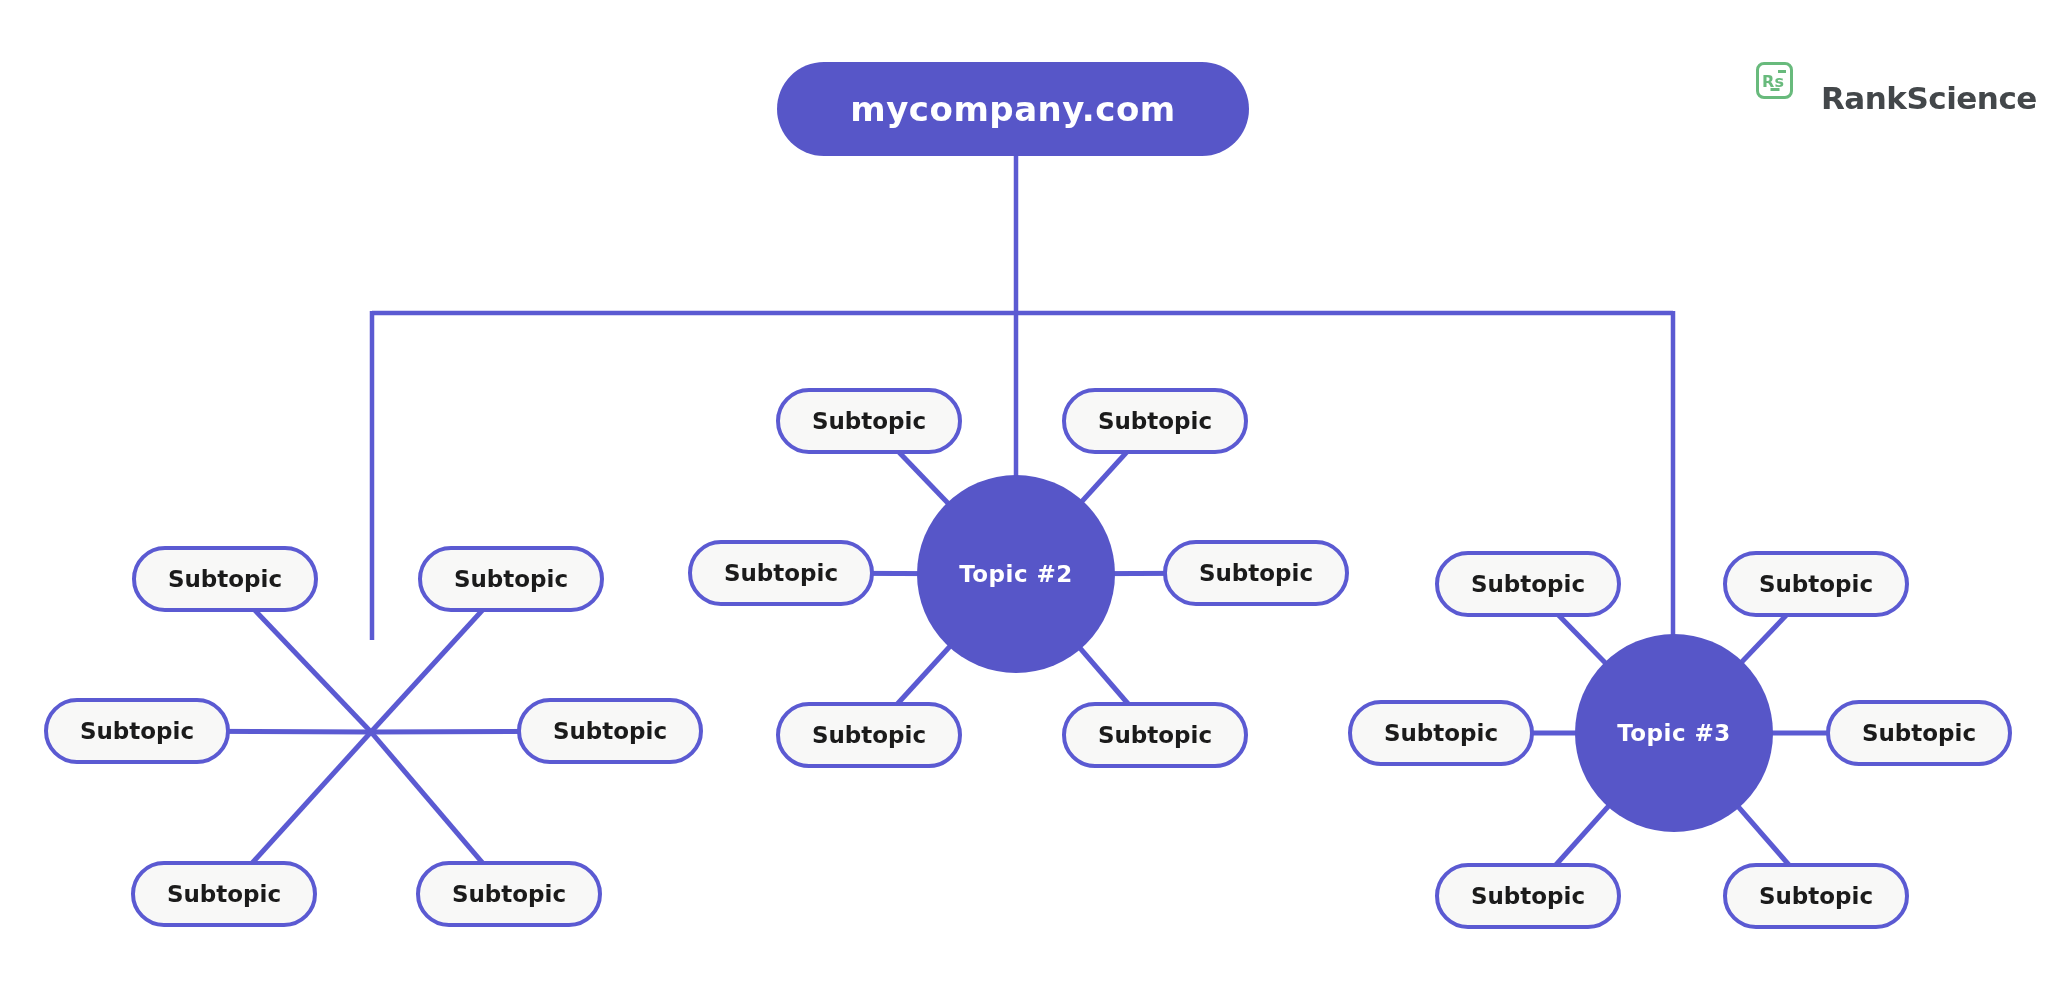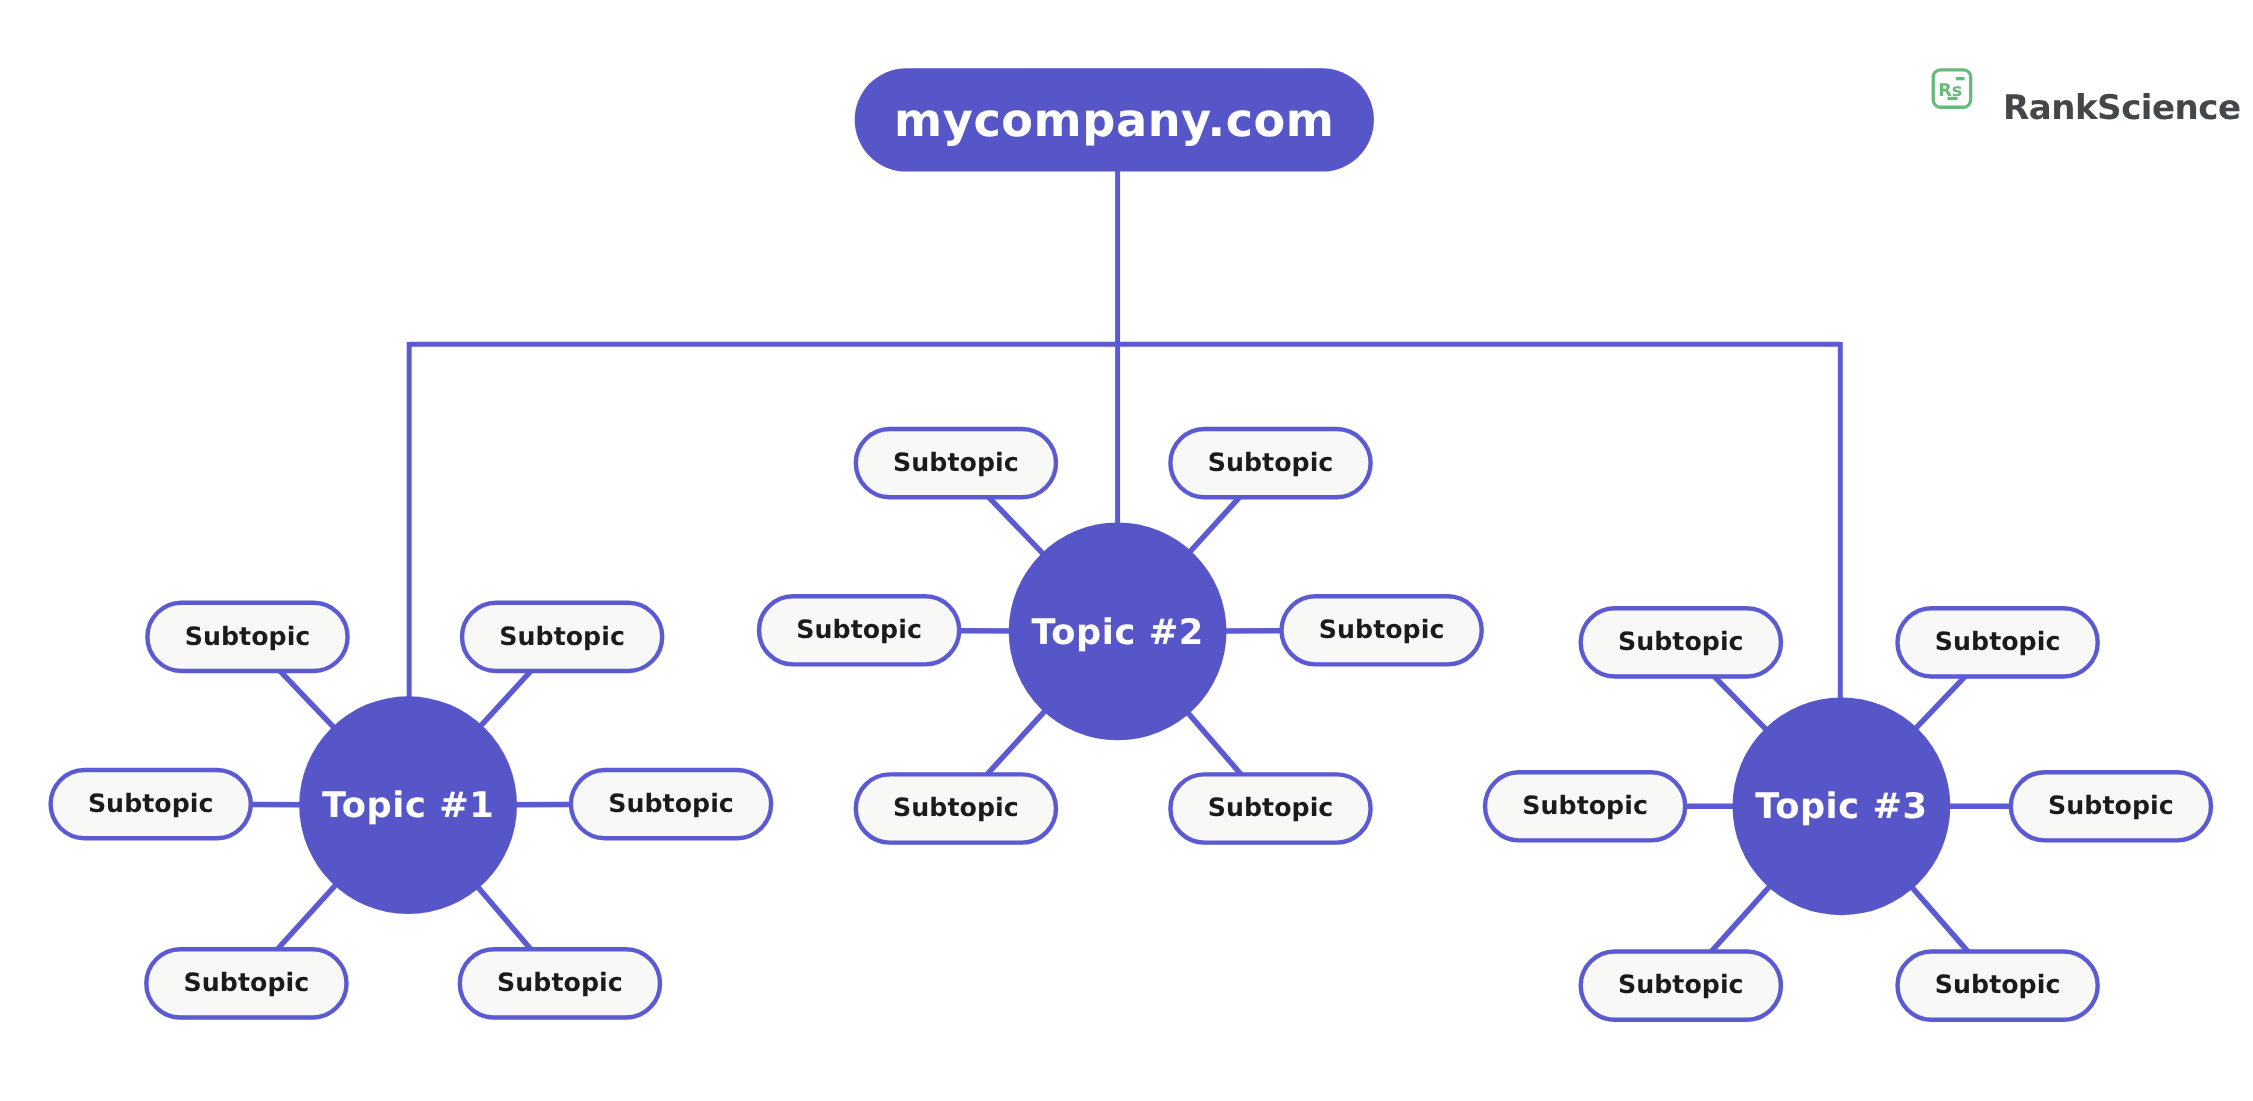--- a/index.html
+++ b/index.html
@@ -27,30 +27,30 @@
   .branch { stroke: var(--connector); stroke-width: 4.5; fill: none; }
   .spoke  { stroke: var(--connector); stroke-width: 5;   fill: none; }
 
   .node { position: absolute; z-index: 2; display: flex; align-items: center; justify-content: center; }
 
   .root-pill {
     width: 472px; height: 94px;
     background: var(--indigo);
     border-radius: 47px;
     color: var(--node-text);
-    font-size: 42px; font-weight: 700;
+    font-size: 34px; font-weight: 700;
     letter-spacing: 0.5px;
   }
 
   .topic-circle {
     width: 198px; height: 198px;
     background: var(--indigo);
     border-radius: 50%;
     color: var(--node-text);
-    font-size: 32px; font-weight: 700;
+    font-size: 23px; font-weight: 700;
     letter-spacing: 0.5px;
   }
 
   .pill {
     width: 186px; height: 66px;
     background: var(--pill-fill);
     border: 4px solid var(--pill-border);
     border-radius: 33px;
     color: var(--pill-text);
     font-size: 23px; font-weight: 700;
@@ -116,21 +116,20 @@
     <line class="spoke" x1="1674" y1="733" x2="1528" y2="584"></line>
     <line class="spoke" x1="1674" y1="733" x2="1816" y2="584"></line>
     <line class="spoke" x1="1674" y1="733" x2="1441" y2="733"></line>
     <line class="spoke" x1="1674" y1="733" x2="1919" y2="733"></line>
     <line class="spoke" x1="1674" y1="733" x2="1528" y2="896"></line>
     <line class="spoke" x1="1674" y1="733" x2="1816" y2="896"></line>
   </svg>
 
   <div class="node root-pill" style="left:777px; top:62px;">mycompany.com</div>
 
-  <div class="node topic-circle" style="left:272px; top:633px;">Topic #1</div>
   <div class="node pill" style="left:132px;  top:546px;">Subtopic</div>
   <div class="node pill" style="left:418px;  top:546px;">Subtopic</div>
   <div class="node pill" style="left:44px;   top:698px;">Subtopic</div>
   <div class="node pill" style="left:517px;  top:698px;">Subtopic</div>
   <div class="node pill" style="left:131px;  top:861px;">Subtopic</div>
   <div class="node pill" style="left:416px;  top:861px;">Subtopic</div>
 
   <div class="node topic-circle" style="left:917px; top:475px;">Topic #2</div>
   <div class="node pill" style="left:776px;  top:388px;">Subtopic</div>
   <div class="node pill" style="left:1062px; top:388px;">Subtopic</div>

